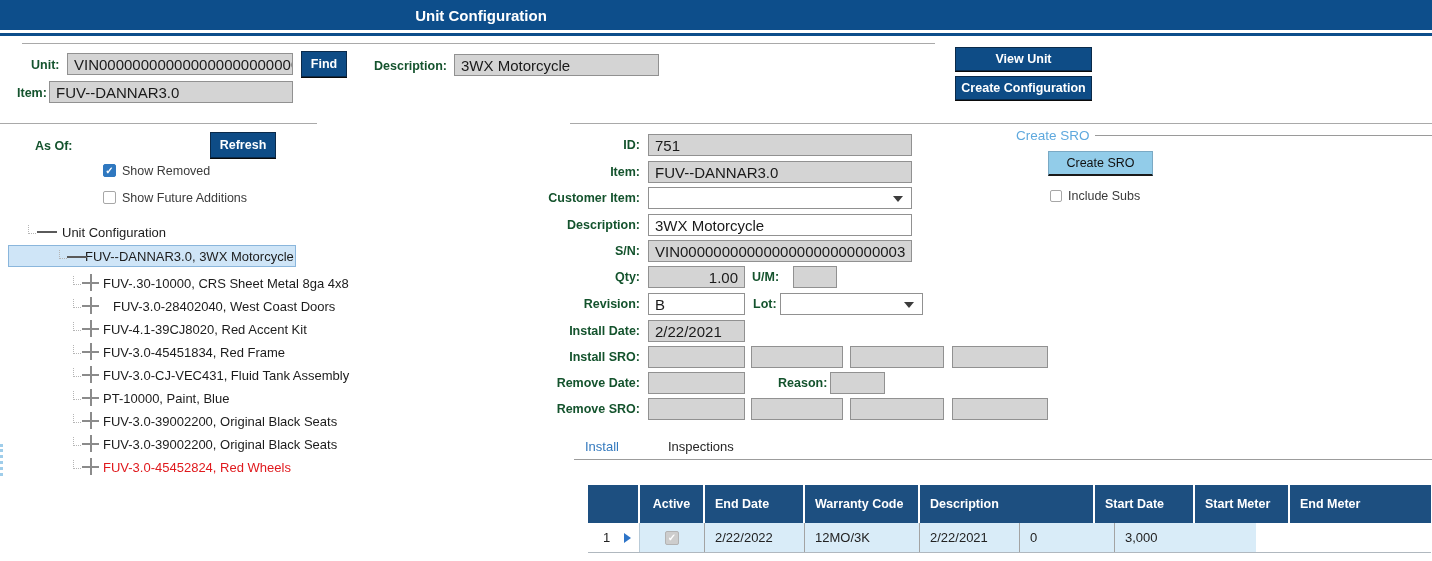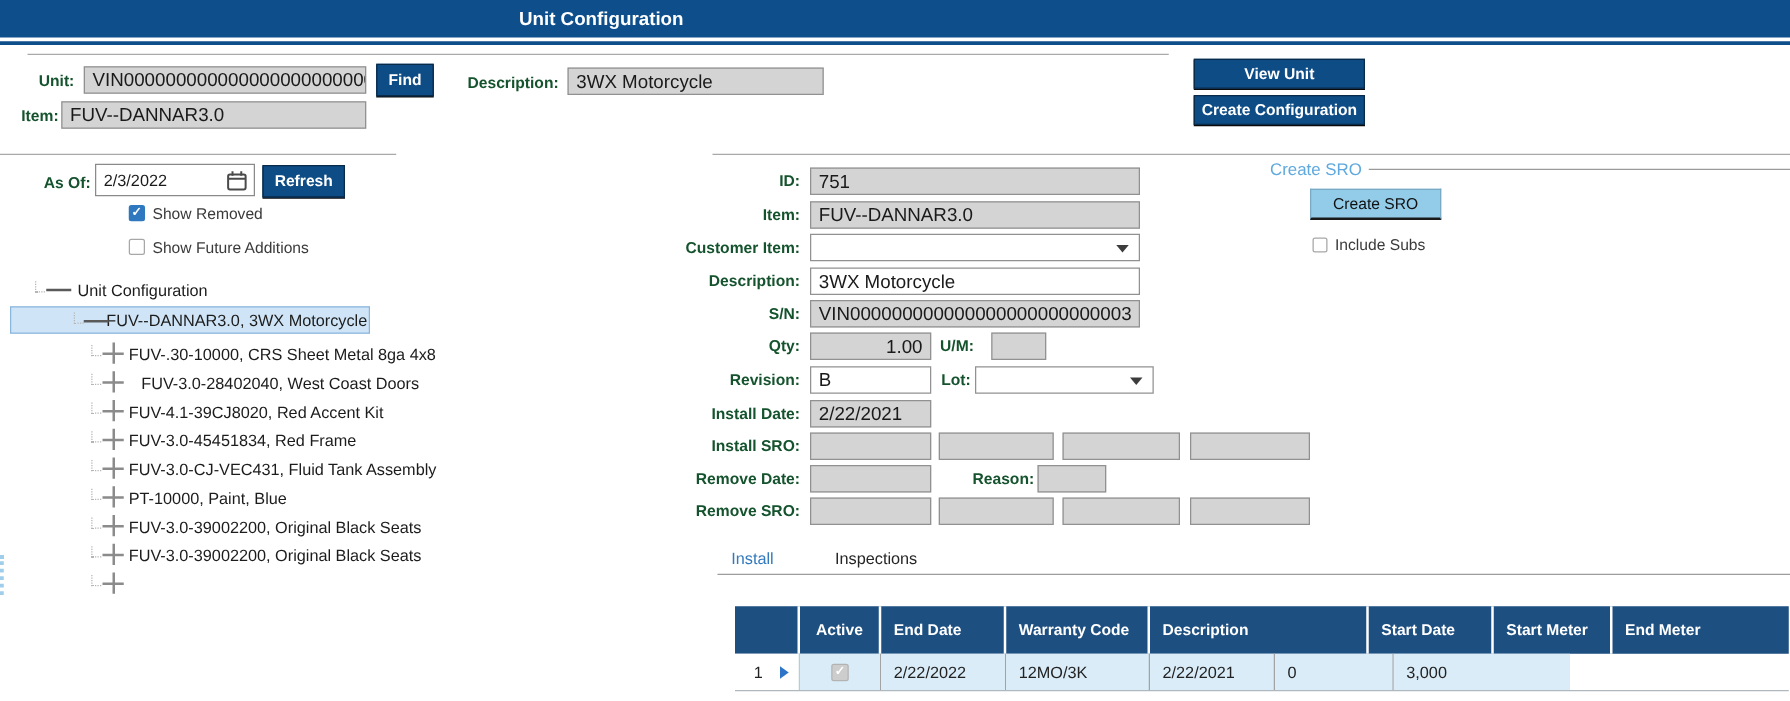--- a/index.html
+++ b/index.html
@@ -123,29 +123,20 @@
 
   <div class="lbl" style="left:17px; top:86px;">Item:</div>
   <div class="field ro" style="left:49px; top:81px; width:244px;">
     <span>FUV--DANNAR3.0</span>
   </div>
 
   <div class="btn-dark" style="left:955px; top:76px; width:137px; height:24px;">Create Configuration</div>
   <div class="btn-dark" style="left:955px; top:47px; width:137px; height:24px;">View Unit</div>
 
   <div class="lbl" style="left:35px; top:139px;">As Of:</div>
-  <div class="date-field" style="left:76px; top:131px; width:128px; height:26px;">
-    <span>2/3/2022</span>
-    <svg width="17" height="17" viewBox="0 0 17 17">
-      <rect x="1.5" y="3.5" width="14" height="12" rx="1.5" fill="none" stroke="#4a4a4a" stroke-width="1.6"></rect>
-      <line x1="5" y1="1" x2="5" y2="4.5" stroke="#4a4a4a" stroke-width="1.6"></line>
-      <line x1="12" y1="1" x2="12" y2="4.5" stroke="#4a4a4a" stroke-width="1.6"></line>
-      <line x1="2" y1="7" x2="15" y2="7" stroke="#4a4a4a" stroke-width="1.6"></line>
-    </svg>
-  </div>
   <div class="btn-dark" style="left:210px; top:132px; width:66px; height:26px;">Refresh</div>
 
   <div class="checkbox checked" style="left:103px; top:164px;"></div>
   <div class="cb-label" style="left:122px; top:164px;">Show Removed</div>
 
   <div class="checkbox" style="left:103px; top:191px;"></div>
   <div class="cb-label" style="left:122px; top:191px;">Show Future Additions</div>
 
   <div class="t-dots" style="left:28px; top:225px;"></div>
   <div class="t-dash" style="left:37px; top:231px;"></div>
@@ -202,20 +193,23 @@
   </div>
 
   <div class="t-dots" style="left:73px; top:437px;"></div>
   <div class="t-plus" style="left:82px; top:435px;"></div>
   <div class="tree-node" style="left:103px; top:433px;">
     <span class="tree-label">FUV-3.0-39002200, Original Black Seats</span>
   </div>
 
   <div class="t-dots" style="left:73px; top:460px;"></div>
   <div class="t-plus" style="left:82px; top:458px;"></div>
+  <div class="tree-node" style="left:103px; top:456px;">
+    <span class="tree-label removed">FUV-3.0-45452824, Red Wheels</span>
+  </div>
 
   <div class="splitter-dots"></div>
 
   <div class="lbl lbl-r" style="left:520px; top:138px; width:120px;">ID:</div>
   <div class="field ro" style="left:648px; top:134px; width:264px;">
     <span>751</span>
   </div>
 
   <div class="lbl lbl-r" style="left:520px; top:165px; width:120px;">Item:</div>
   <div class="field ro" style="left:648px; top:161px; width:264px;">

